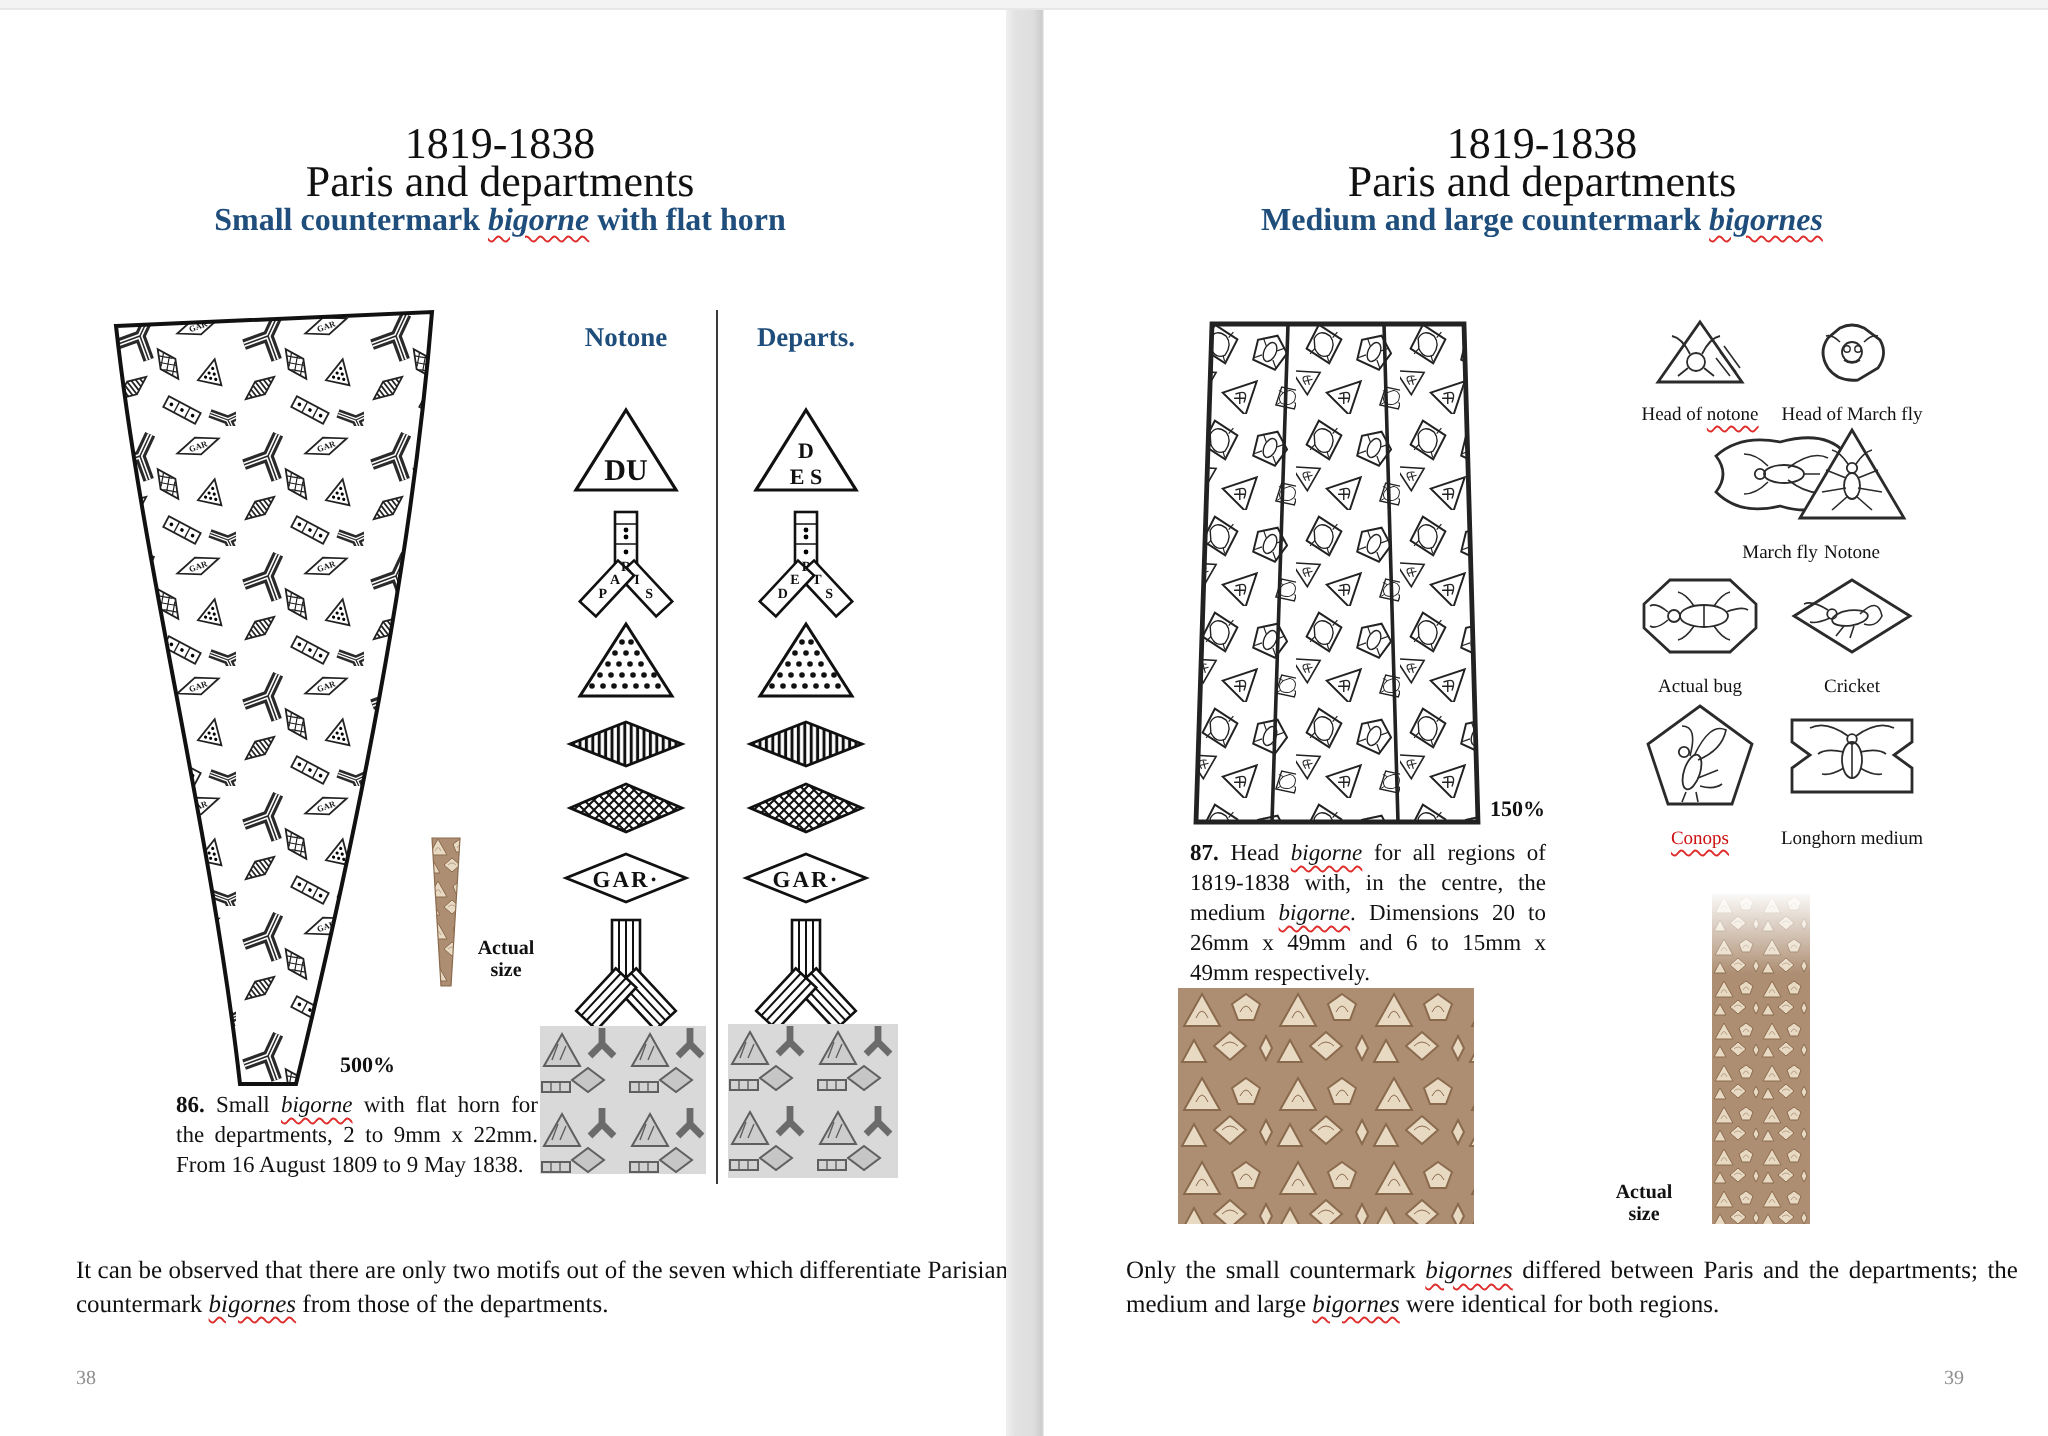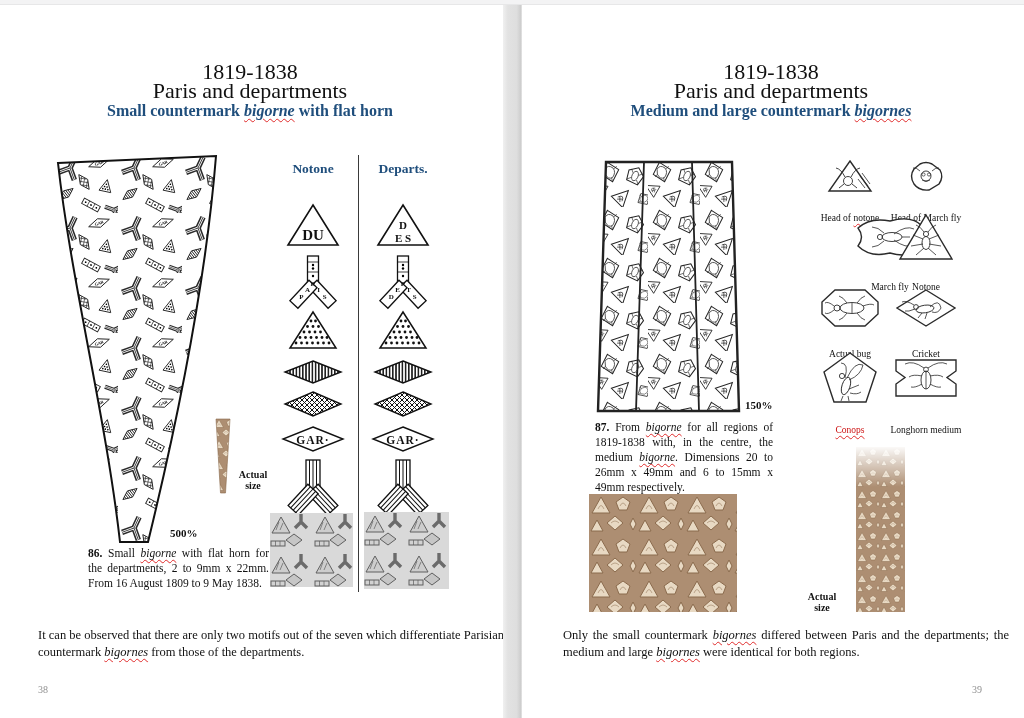--- a/index.html
+++ b/index.html
@@ -19,21 +19,21 @@
   .colhead{position:absolute;top:161px;width:70px;text-align:center;font-size:13.5px;font-weight:bold;color:#1f4e7c;}
   .divider{position:absolute;left:358px;top:155px;width:1px;height:437px;background:#3a3a3a;}
   .sym{position:absolute;}
   .caption{position:absolute;font-size:11.5px;line-height:15px;text-align:justify;}
   .footer{position:absolute;font-size:12.5px;line-height:16.5px;text-align:justify;}
   .pagenum{position:absolute;top:684px;font-size:10px;color:#8f8f8f;}
   .scale{position:absolute;font-size:11px;font-weight:bold;text-align:center;}
   .asize{position:absolute;font-size:10px;font-weight:bold;line-height:10.5px;text-align:center;}
   .insect-cell{position:absolute;width:100px;display:flex;flex-direction:column;align-items:center;}
   .stampbox{display:flex;align-items:center;justify-content:center;}
-  .ilabel{font-size:9.5px;line-height:11px;text-align:center;margin-top:20px;}
+  .ilabel{font-size:9.5px;line-height:11px;text-align:center;margin-top:10px;}
   svg{display:block;}
   .gar{font-family:"Liberation Serif",serif;font-size:11.5px;font-weight:bold;text-anchor:middle;fill:#111;letter-spacing:1px;}
   .yl{font-family:"Liberation Serif",serif;font-size:7px;font-weight:bold;text-anchor:middle;fill:#111;}
   .trL{font-family:"Liberation Serif",serif;font-size:15px;font-weight:bold;text-anchor:middle;fill:#111;}
   .trS{font-family:"Liberation Serif",serif;font-size:11px;font-weight:bold;text-anchor:middle;fill:#111;}
   .mgar{font-family:"Liberation Serif",serif;font-size:4.2px;font-weight:bold;text-anchor:middle;fill:#111;}
 </style>
 </head>
 <body>
 
@@ -397,21 +397,21 @@
             <polygon points="10,3 136,3 143,252 2,252"></polygon>
           </clipPath>
         </defs>
       <polygon points="10,3 136,3 143,252 2,252" fill="#fff"></polygon>
       <rect width="146" height="255" fill="url(#bugPat)" clip-path="url(#tclip)"></rect>
       <polygon points="10,3 136,3 143,252 2,252" fill="none" stroke="#222" stroke-width="2.4"></polygon>
       <path d="M48,3 L40,252 M96,3 L103,252" stroke="#222" stroke-width="1.8" fill="none"></path>
     </svg>
     <div class="scale" style="left:745px;top:399px">150%</div>
 
-    <div class="caption" style="left:595px;top:420px;width:178px"><b>87.</b><span> From </span><span class="it sq">bigorne</span><span> for all regions of 1819-1838 with, in the centre, the medium </span><span class="it sq">bigorne</span><span>. Dimensions 20 to 26mm x 49mm and 6 to 15mm x 49mm respectively.</span></div>
+    <div class="caption" style="left:595px;top:420px;width:178px"><b>87.</b><span> Head </span><span class="it sq">bigorne</span><span> for all regions of 1819-1838 with, in the centre, the medium </span><span class="it sq">bigorne</span><span>. Dimensions 20 to 26mm x 49mm and 6 to 15mm x 49mm respectively.</span></div>
 
     <svg class="abs" style="left:589px;top:494px" width="148" height="118">
         <rect width="148" height="118" fill="url(#sepiaPat)"></rect>
       </svg>
 
     <div class="insect-cell" style="left:800px;top:159px">
       <div class="stampbox" style="height:34px">
           <svg width="46" height="34">
             <use href="#st-notone-head"></use>
           </svg>

